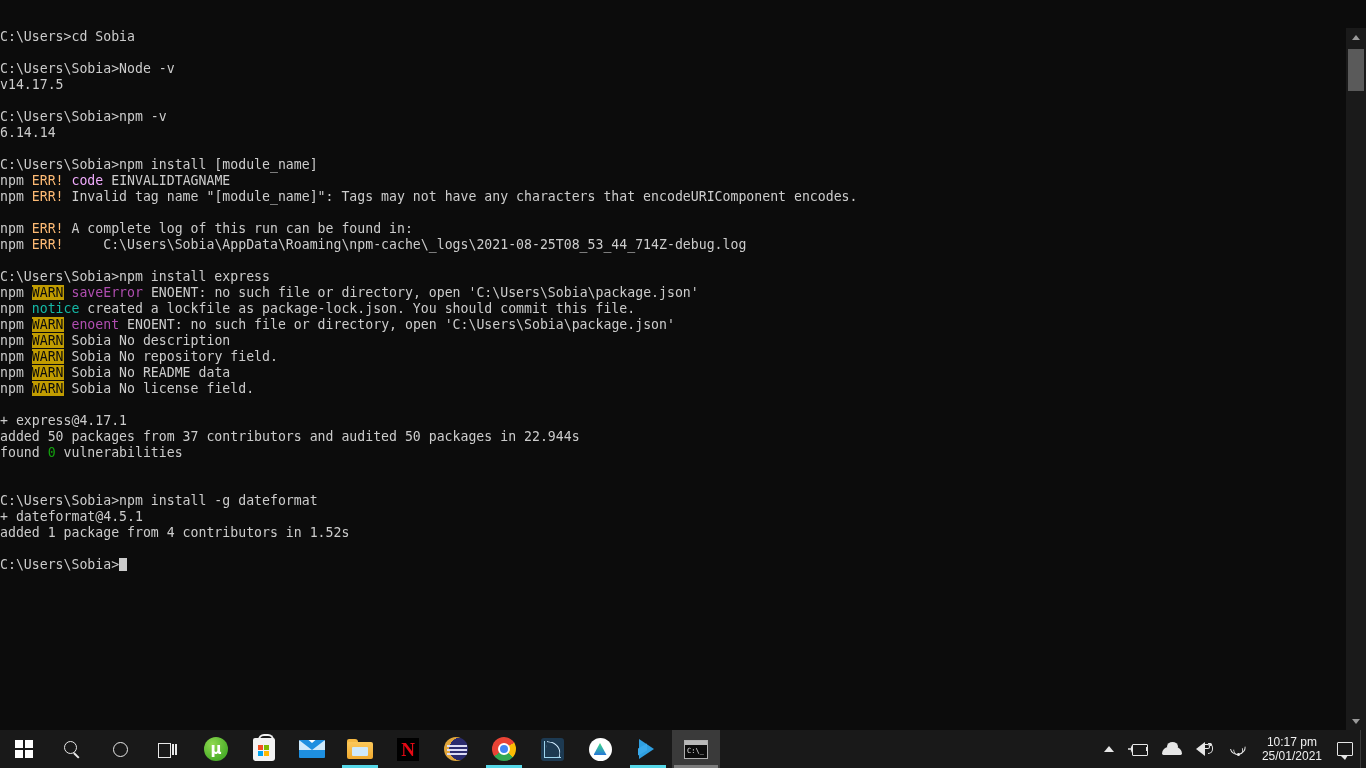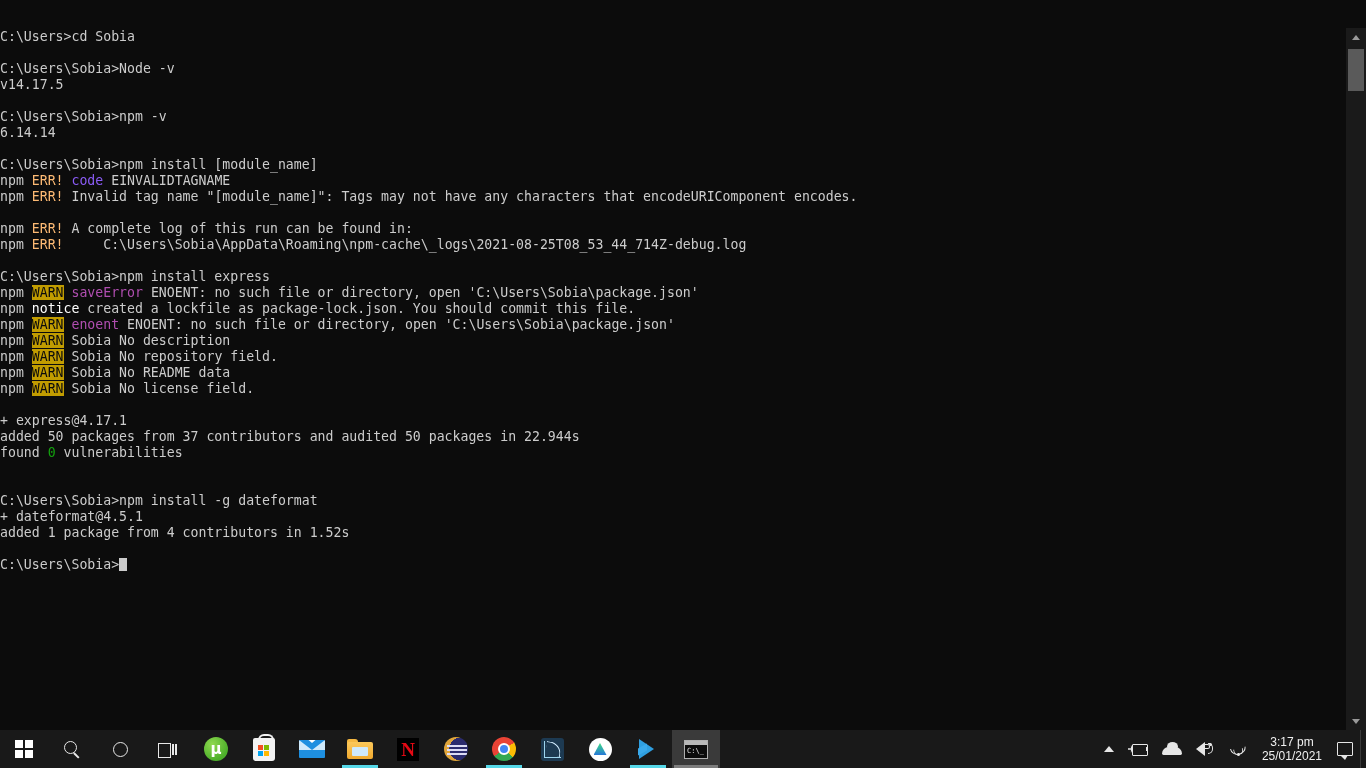--- a/index.html
+++ b/index.html
@@ -69,23 +69,23 @@
   #lines {
     font-family:"DejaVu Sans Mono", monospace;
     font-size:13.2px;
     line-height:16px;
     color:#cccccc;
     white-space:pre;
     padding-top:1px;
   }
   #lines .ln { height:16px; }
   .c-err    { color:#fdba74; }
-  .c-code   { color:#8b5cf6; }
+  .c-code   { color:#f0abfc; }
   .c-magenta{ color:#b14eb1; }
-  .c-notice { color:#ffffff; }
+  .c-notice { color:#14b8a6; }
   .c-green  { color:#13a10e; }
   .c-warn   { background:#c19c00; color:#0c0c0c; }
   .cursor {
     display:inline-block; width:8px; height:13px;
     background:#cccccc; vertical-align:-2px;
   }
 
   
   #scrollbar {
     position:absolute; right:0; top:28px; width:20px; height:702px;
@@ -352,21 +352,21 @@
         <span class="t-speaker">
           <i></i>
         </span>
       </div>
     <div class="tr">
         <span class="t-wifi">
           <b></b>
         </span>
       </div>
     <div id="clock">
-      <span>3:17 pm</span>
+      <span>10:17 pm</span>
       <span>25/01/2021</span>
     </div>
     <div id="action-center">
         <span class="t-notify"></span>
       </div>
     <div id="show-desktop"></div>
   </div>
 </div>
 
 </body></html>

